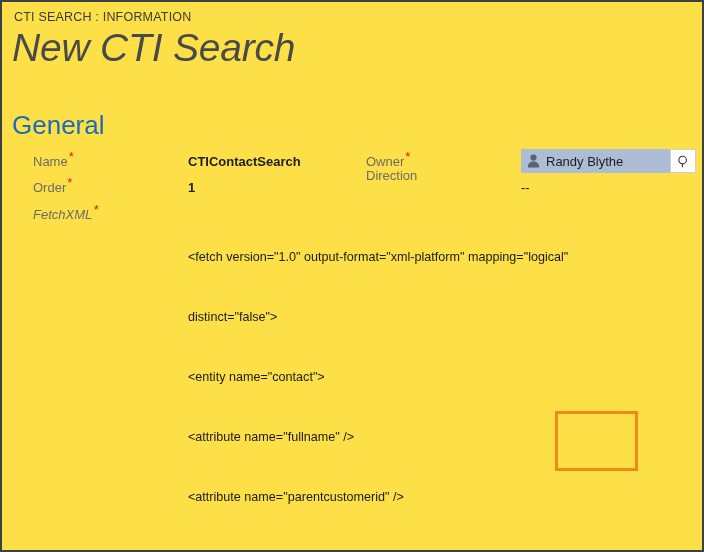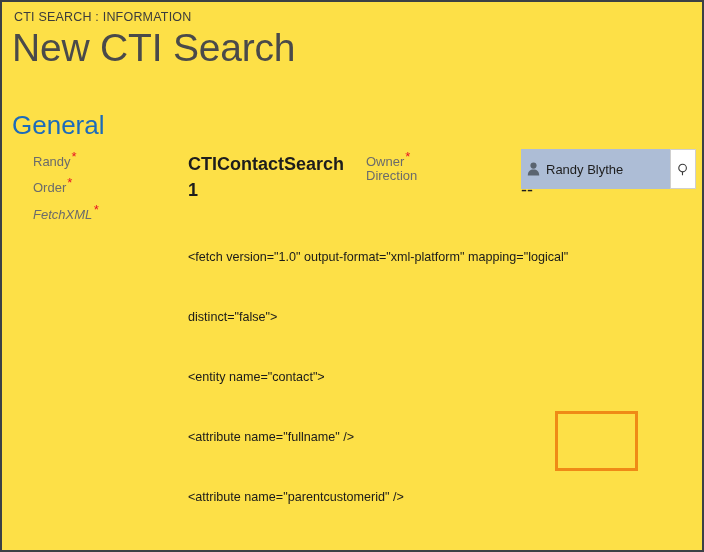--- a/index.html
+++ b/index.html
@@ -32,20 +32,21 @@
   }
   .page-title {
     position: absolute;
     left: 10px;
     top: 24px;
     font-size: 39px;
     font-weight: 300;
     color: #4a4a4a;
     letter-spacing: -0.2px;
     white-space: nowrap;
+    font-style: italic;
   }
 
   
   .section-header {
     position: absolute;
     left: 10px;
     top: 108px;
     font-size: 26px;
     font-weight: 400;
     color: #1c6bba;
@@ -67,33 +68,33 @@
   }
   .req {
     color: #e81123;
     font-size: 13px;
     vertical-align: super;
     line-height: 0;
     margin-left: 1px;
   }
   .field-value {
     position: absolute;
-    font-size: 18px;
+    font-size: 13px;
     color: #1d1d1d;
     white-space: nowrap;
   }
   .value-bold { font-weight: bold; }
 
   
   .owner-lookup {
     position: absolute;
     left: 519px;
     top: 147px;
     width: 175px;
-    height: 40px;
+    height: 24px;
     display: flex;
     align-items: stretch;
     box-sizing: border-box;
   }
   .owner-box {
     flex: 1 1 auto;
     background: #adbdd6;
     display: flex;
     align-items: center;
     padding-left: 6px;
@@ -153,21 +154,21 @@
 
 <div id="page">
 
   <div class="breadcrumb">CTI SEARCH : INFORMATION</div>
   <div class="page-title">New CTI Search</div>
 
   <div class="section-header">General</div>
 
   <div class="form-area">
 
-    <div class="field-label" style="left:31px; top:6px;"><span>Randy</span><span class="req">*</span></div>
+    <div class="field-label" style="left:31px; top:6px;"><span>Name</span><span class="req">*</span></div>
     <div class="field-label" style="left:31px; top:32px;"><span>Order</span><span class="req">*</span></div>
     <div class="field-label" style="left:31px; top:59px;font-style:italic;"><span>FetchXML</span><span class="req">*</span></div>
 
     <div class="field-value value-bold" style="left:186px; top:6px;">CTIContactSearch</div>
     <div class="field-value value-bold" style="left:186px; top:32px;">1</div>
 
     <div class="field-label" style="left:364px; top:6px;text-align:center;"><span>Owner</span><span class="req">*</span></div>
     <div class="field-label" style="left:364px; top:20px;">Direction</div>
 
     <div class="field-value" style="left:519px; top:32px;">--</div>

